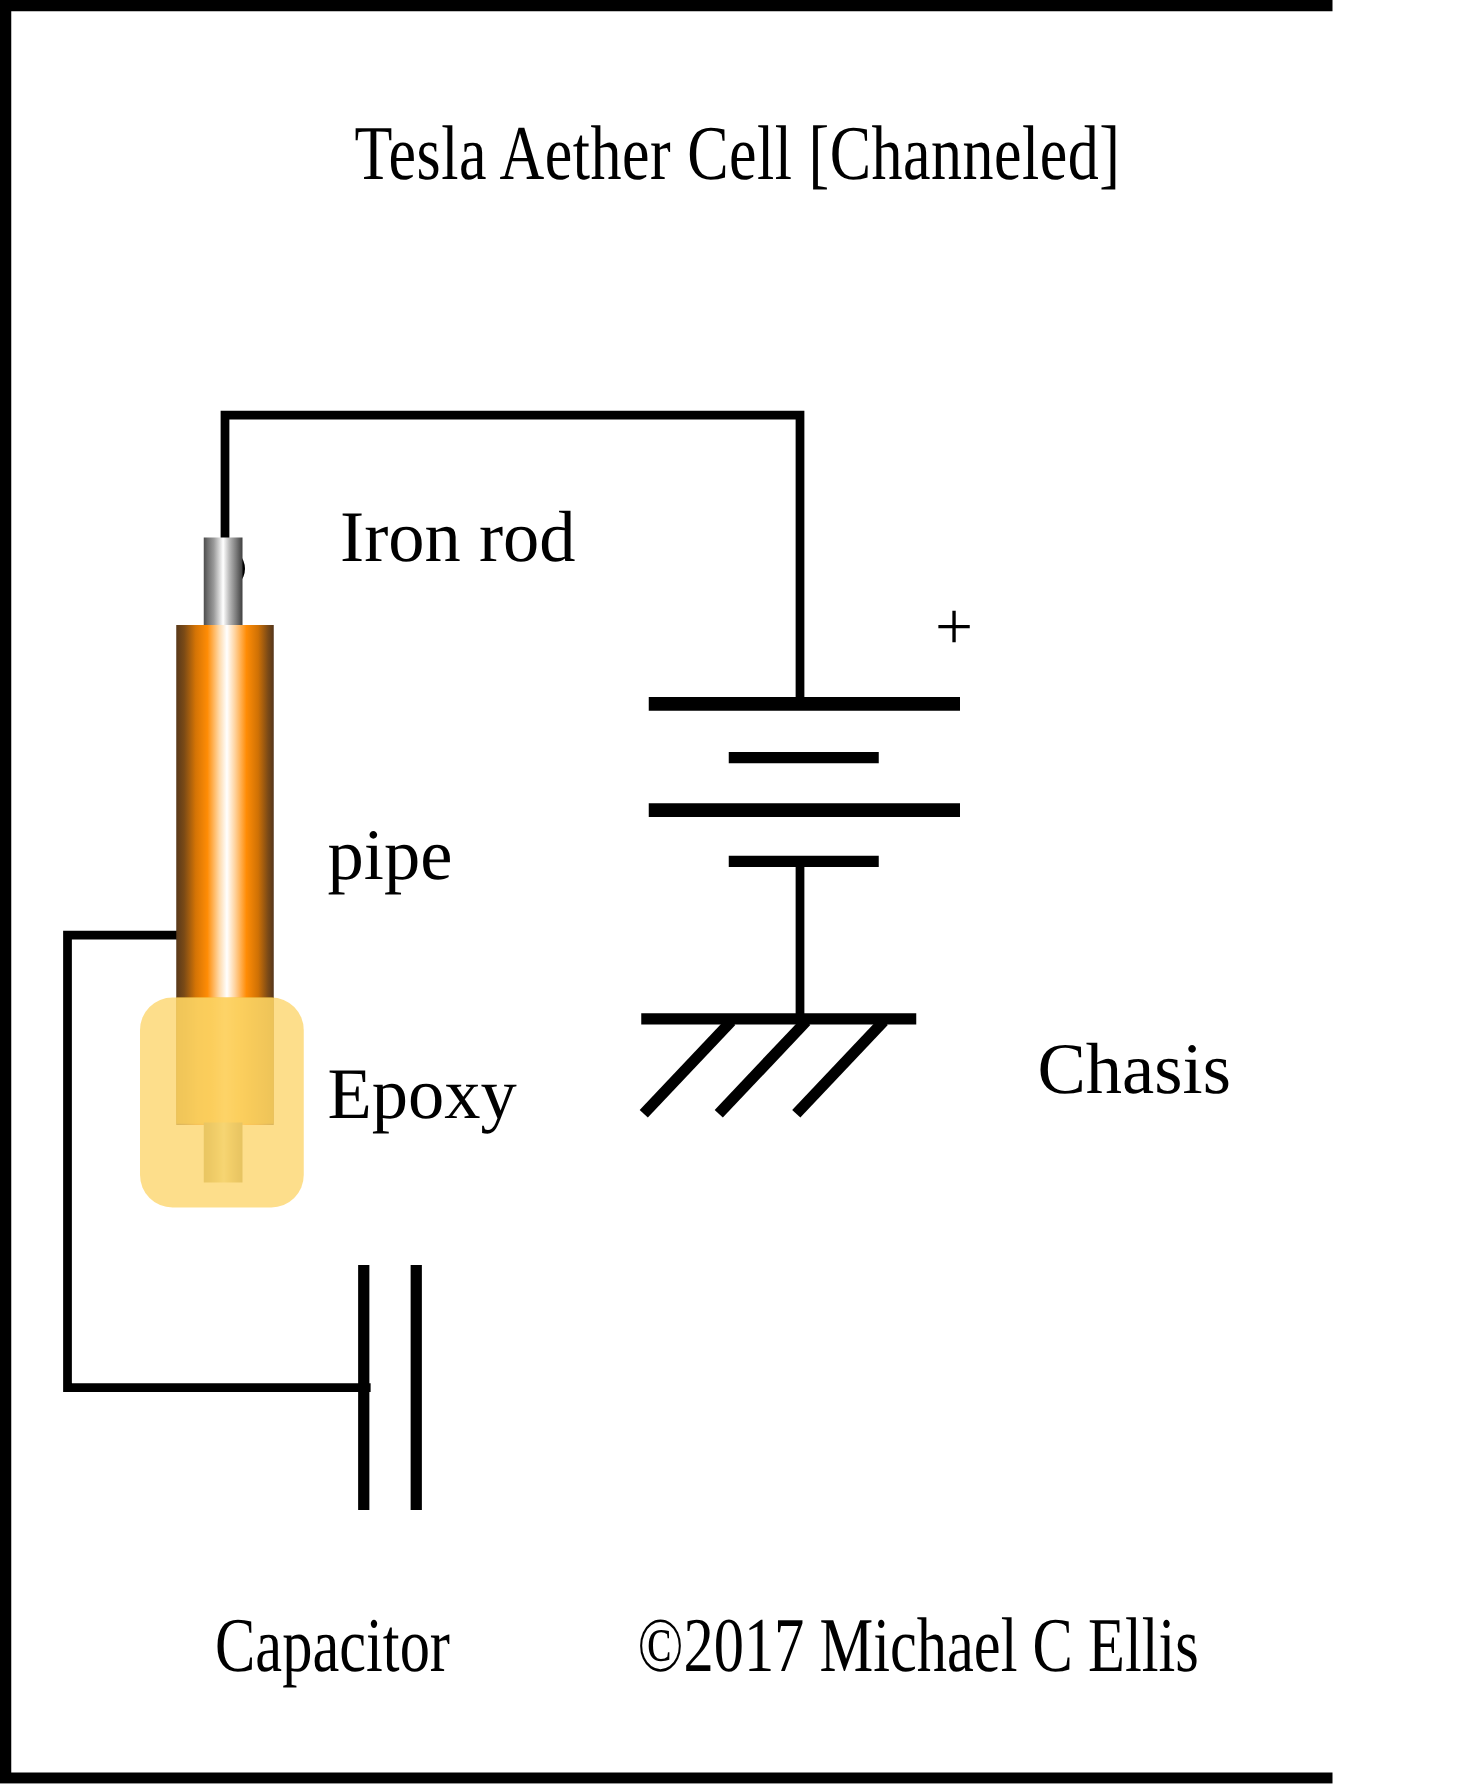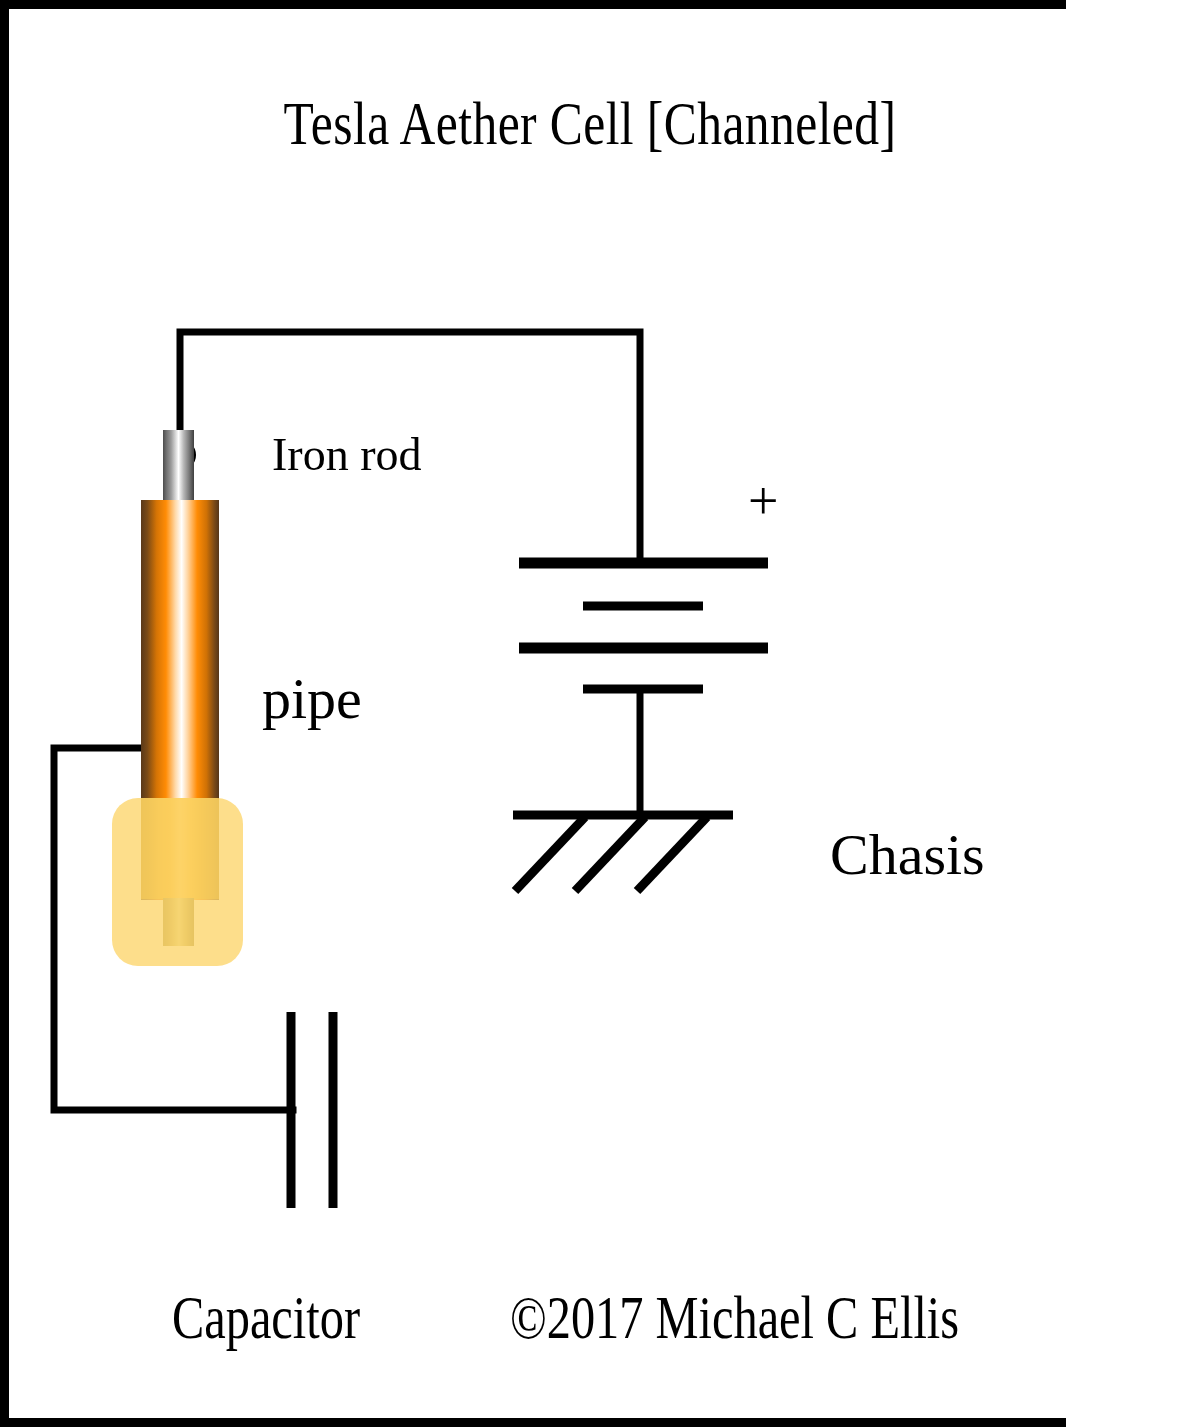--- a/index.html
+++ b/index.html
@@ -41,23 +41,23 @@
   #title-text {
     left: 0; top: 92px;
     width: 1180px;
     text-align: center;
     font-size: 62px;
     font-stretch: condensed;
     transform: scaleX(0.80);
     transform-origin: 50% 50%;
     letter-spacing: 0.5px;
   }
-  #label-iron-rod   { left: 272px; top: 432px; font-size: 46px; }
+  #label-iron-rod   { left: 272px; top: 401px; font-size: 58px; }
   #label-copper-1   { left: 262px; top: 572px; font-size: 58px; }
-  #label-copper-2   { left: 262px; top: 655px; font-size: 58px; margin-top: 15px; }
+  #label-copper-2   { left: 262px; top: 655px; font-size: 58px; }
   #label-epoxy      { left: 262px; top: 846px; font-size: 58px; }
   #label-battery    { left: 820px; top: 572px; font-size: 58px; }
   #label-chasis     { left: 830px; top: 826px; font-size: 58px; }
   #label-plus       { left: 748px; top: 474px; font-size: 54px; font-weight: 400; }
 
   .caption {
     position: absolute;
     top: 1282px;
     font-size: 62px;
     font-stretch: condensed;
@@ -198,20 +198,21 @@
     <div id="copper-pipe"></div>
     <div id="pipe-in-epoxy"></div>
     <div id="rod-tip"></div>
     <div id="epoxy-block"></div>
   </div>
 
   <div class="txt" id="label-iron-rod">Iron rod</div>
 
   <div class="txt" id="label-copper-2">pipe</div>
 
+  <div class="txt" id="label-epoxy">Epoxy</div>
 
   <div class="txt" id="label-plus">+</div>
 
 
   <div class="txt" id="label-chasis">Chasis</div>
 
   <div class="caption" id="caption-capacitor">Capacitor</div>
   <div class="caption" id="caption-copyright">©2017 Michael C Ellis</div>
 
 </div>

